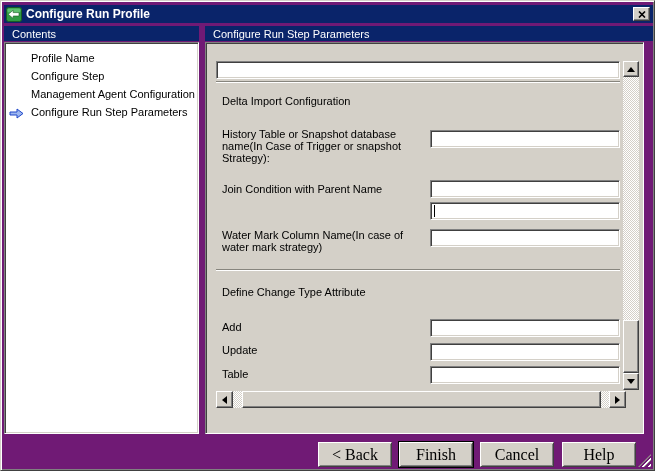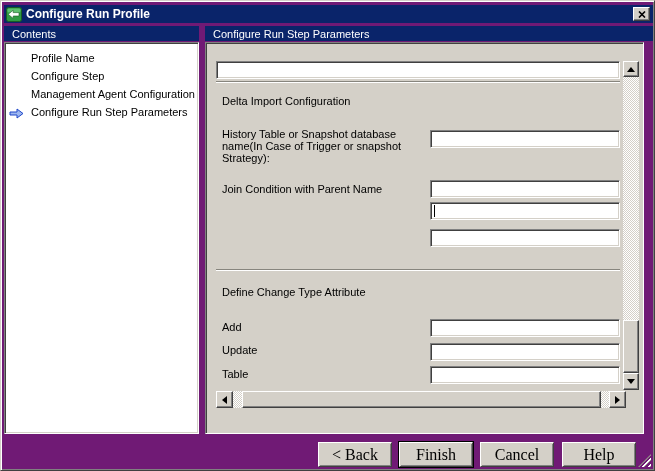--- a/index.html
+++ b/index.html
@@ -167,20 +167,21 @@
 
     <div class="lbl" style="left:16px; top:85px; width:202px;">History Table or Snapshot database name(In Case of Trigger or snapshot Strategy):</div>
     <input class="field-input" style="left: 224px; top: 87px; width: 190px;" value="">
 
     <div class="lbl" style="left:16px; top:140px; width:202px;">Join Condition with Parent Name</div>
     <input class="field-input" style="left: 224px; top: 137px; width: 190px;" value="">
 
     <input class="field-input" style="left: 224px; top: 159px; width: 190px;" value="">
     <div class="caret" style="left:228px; top:162px;"></div>
 
+    <div class="lbl" style="left:16px; top:186px; width:202px;">Water Mark Column Name(In case of water mark strategy)</div>
     <input class="field-input" style="left: 224px; top: 186px; width: 190px;" value="">
 
     <div class="divider" style="left:10px; top:226px; width:404px;"></div>
 
     <div class="lbl" style="left:16px; top:243px;">Define Change Type Attribute</div>
 
     <div class="lbl" style="left:16px; top:278px;">Add</div>
     <input class="field-input" style="left: 224px; top: 276px; width: 190px;" value="">
 
     <div class="lbl" style="left:16px; top:301px;">Update</div>

